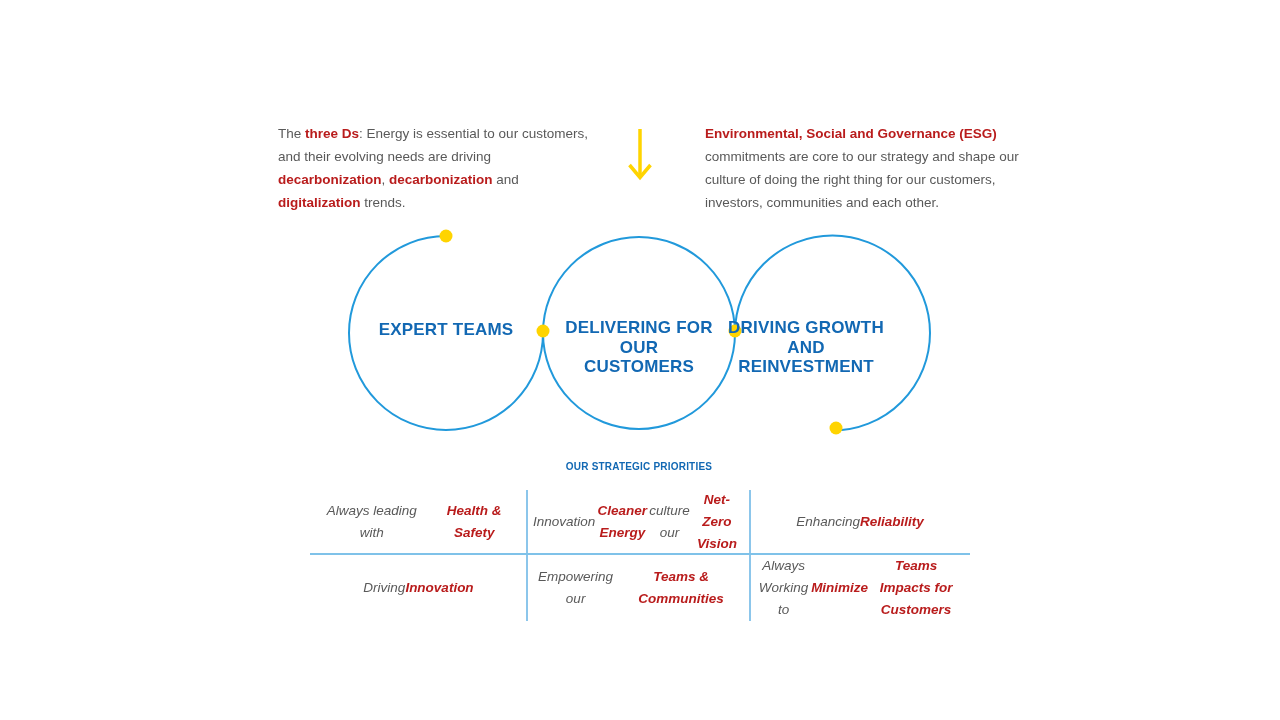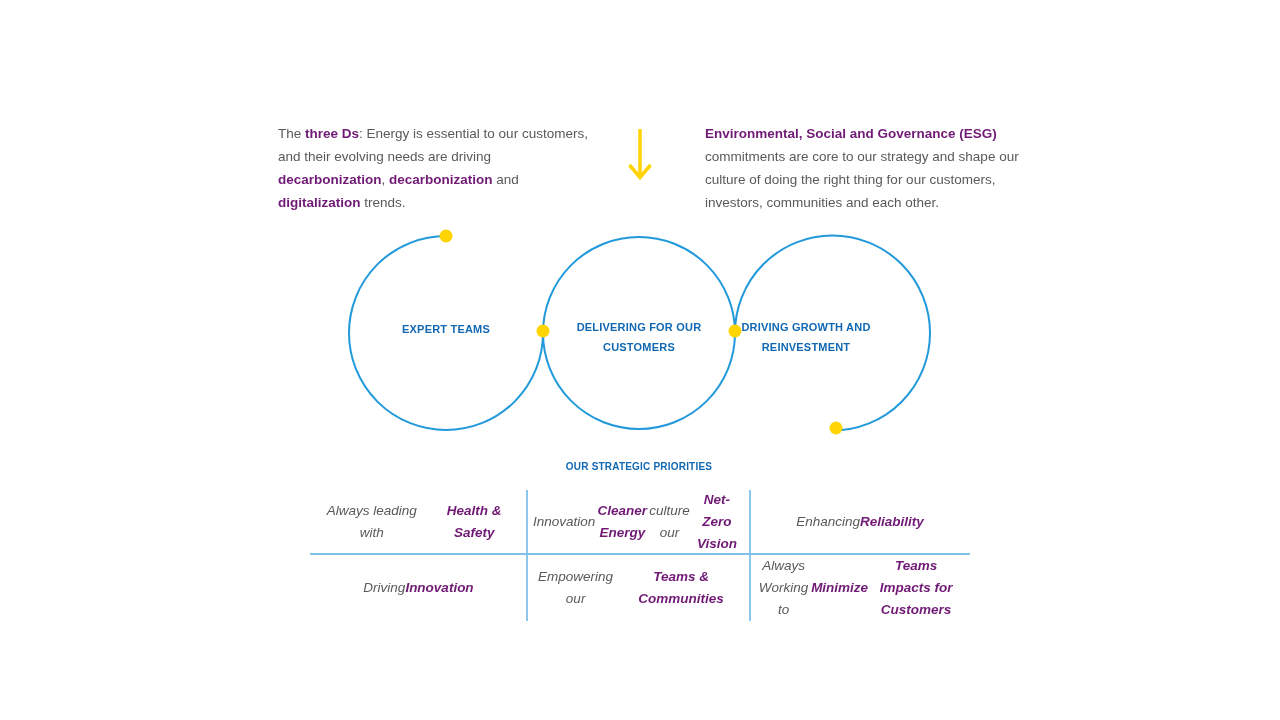--- a/index.html
+++ b/index.html
@@ -3,23 +3,23 @@
 <meta charset="utf-8">
 <style>
   html,body{margin:0;padding:0;background:#fff;}
   #slide{
     position:relative;width:1280px;height:720px;background:#ffffff;overflow:hidden;
     font-family:"Liberation Sans","DejaVu Sans",sans-serif;
   }
   .para{
     position:absolute;font-size:13.5px;line-height:23px;color:#595959;
   }
-  .em{color:#701a75;font-weight:bold;}
+  .em{color:#b91c1c;font-weight:bold;}
   .circle-label{
-    position:absolute;color:#1268B3;font-weight:bold;font-size:11px;line-height:19.5px;
+    position:absolute;color:#1268B3;font-weight:bold;font-size:17px;line-height:19.5px;
     text-align:center;letter-spacing:.2px;
   }
   .svg-layer{position:absolute;left:0;top:0;}
   #priorities-title{
     position:absolute;left:489px;top:461px;width:300px;text-align:center;
     color:#1268B3;font-weight:bold;font-size:10px;letter-spacing:.2px;
   }
   #priorities-grid{
     position:absolute;left:310px;top:490px;width:660px;height:131px;
     display:grid;grid-template-columns:217px 223px 220px;grid-template-rows:64px 67px;font-style:italic;

